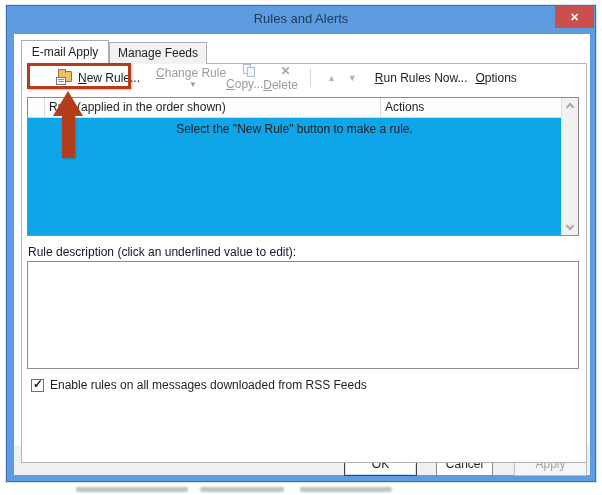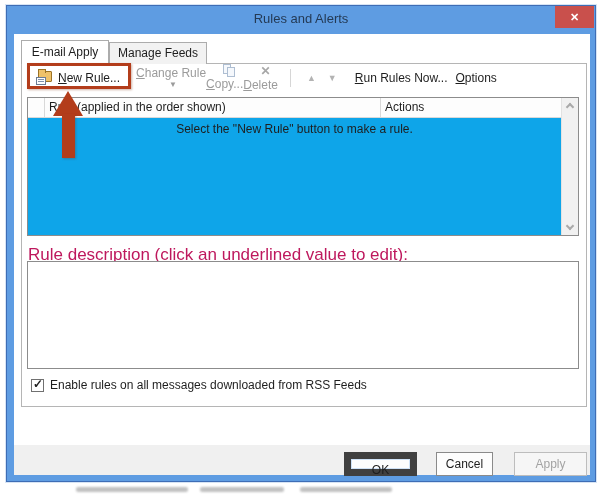--- a/index.html
+++ b/index.html
@@ -20,22 +20,22 @@
 
   .client { position:absolute; left:7px; top:28px; width:576px; height:441px; background:#ffffff; }
 
   
   .tab { position:absolute; font-size:12px; color:#1e1e1e; text-align:center; z-index:3; }
   .tab.active { left:7px; top:6px; width:88px; height:24px; line-height:23px; background:#ffffff;
                 border:1px solid #acacac; border-bottom:none; }
   .tab.inactive { left:95px; top:8px; width:98px; height:22px; line-height:21px; background:#f2f2f2;
                   border:1px solid #acacac; border-bottom:none; }
 
-  .tabpanel { position:absolute; left:7px; top:29px; width:566px; height:344px;
-              background:#ffffff; border:1px solid #b5b5b5; z-index:2; }
+  .tabpanel { position:absolute; left:7px; top:29px; width:566px; height:400px;
+              background:#ffffff; border:1px solid #b5b5b5; z-index:2;padding-left:20px; }
 
   
   .toolbar { display:flex; align-items:center; height:27px; padding-left:14px; font-size:12px; white-space:nowrap; }
   .tb-item { display:flex; align-items:center; color:#1e1e1e; }
   .tb-item.disabled { color:#9b9b9b;flex-direction:column; }
   .u { text-decoration:underline; }
   .nr-icon { position:relative; width:17px; height:14px; margin-right:5px; }
   .nr-folder { position:absolute; left:2px; top:0; width:14px; height:11px; background:#efc26a;
                border:1px solid #9c7326; border-radius:1px; }
   .nr-folder:before { content:""; position:absolute; left:-1px; top:-3px; width:6px; height:3px;
@@ -64,35 +64,35 @@
   .empty-msg { position:absolute; left:0; top:24px; right:17px; text-align:center;
                font-size:12px; color:#1e1e1e; }
   .vscroll { position:absolute; right:0; top:0; bottom:0; width:17px; background:#f1f1f1;
              border-left:1px solid #e2e2e2; }
   .chev { position:absolute; left:5px; width:6px; height:6px;
           border-right:2px solid #a9a9a9; border-bottom:2px solid #a9a9a9; }
   .chev.up { top:6px; transform:rotate(-135deg); }
   .chev.down { bottom:6px; transform:rotate(45deg); }
 
   
-  .desc-label { position:absolute; left:6px; top:181px; font-size:17px; color:#be185d; }
+  .desc-label { position:absolute; left:6px; top:181px; font-size:12px; color:#0f172a; }
   .desc-box { position:absolute; left:5px; top:197px; width:552px; height:108px;
               background:#fff; border:1px solid #8c8c8c; font-size:12px; padding:3px; color:#1e1e1e; }
 
   
   .rss-row { position:absolute; left:9px; top:314px; display:flex; align-items:center; }
   .cbox { width:13px; height:13px; background:#fff; border:1px solid #707070; position:relative; }
   .cbox .mark { position:absolute; left:1px; top:-3px; font-size:12px; font-weight:bold; color:#1e1e1e; }
   .rss-label { margin-left:6px; font-size:12px; color:#1e1e1e; }
 
   
   .footer { position:absolute; left:0; top:411px; width:576px; height:30px; background:#f0f0f0; }
   .btn { position:absolute; top:7px; height:24px; font-size:12px; text-align:center; line-height:22px;
          background:#fdfdfd; border:1px solid #8a8a8a; color:#1e1e1e; }
-  .btn.ok { left:330px; width:73px; border:7px solid #404040; box-shadow:inset 0 0 0 1px #cfe2f7; }
+  .btn.ok { left:330px; width:73px; border:1px solid #404040; box-shadow:inset 0 0 0 1px #cfe2f7; }
   .btn.cancel { left:422px; width:57px; }
   .btn.apply { left:500px; width:73px; color:#a3a3a3; border-color:#bdbdbd; background:#f6f6f6; }
 
   
   .hl-box { position:absolute; left:27px; top:63px; width:104px; height:26px;
             border:3px solid #b33d1b; z-index:40; box-shadow:1px 1px 2px rgba(120,40,10,.35); }
   .hl-arrow { position:absolute; z-index:40; }
   .hl-arrow .head { position:absolute; left:53px; top:91px; width:0; height:0;
             border-left:15px solid transparent; border-right:15px solid transparent;
             border-bottom:25px solid #b33d1b; }

